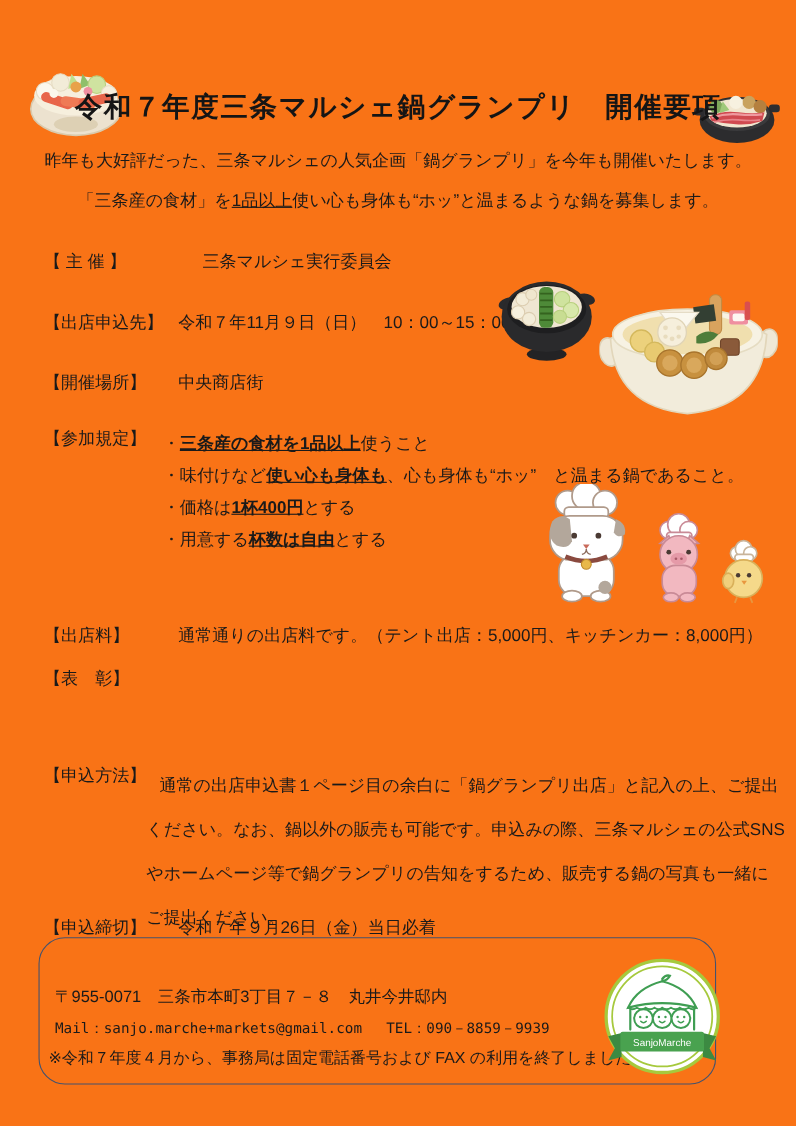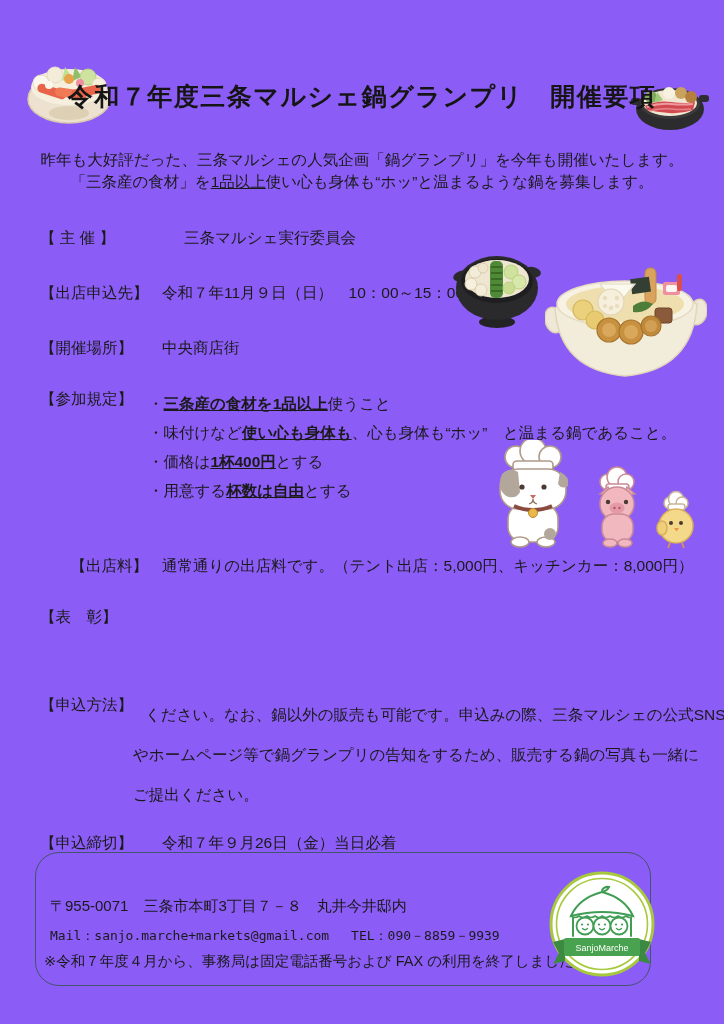--- a/index.html
+++ b/index.html
@@ -1,17 +1,17 @@
 <!DOCTYPE html>
 <html><head>
 <meta charset="utf-8">
 <style>
   html,body { margin:0; padding:0; background:#fff; }
   .page {
-    position:relative; width:724px; height:1024px; background:#8b5cf6;
+    position:relative; width:724px; height:1024px; background:#f97316;
     font-family:"Liberation Sans","DejaVu Sans",sans-serif; color:#1c1c1c;
     overflow:hidden;
   }
   .abs { position:absolute; }
   .title {
     left:0; top:80px; width:100%; text-align:center;
     font-size:25px; font-weight:700; letter-spacing:1.5px; color:#151515;
   }
   .intro { left:0; width:100%; text-align:center; font-size:15.5px; color:#1a1a1a; }
   .sec { left:40px; font-size:15.5px; white-space:nowrap; color:#1a1a1a; }
@@ -73,21 +73,21 @@
       <circle cx="60" cy="19" r="6" fill="#b5803f"></circle>
       <circle cx="38" cy="15" r="6" fill="#f7f1e0"></circle>
       <path d="M14 28 q12 -6 26 -4 q14 2 24 0 l-2 8 q-12 4 -24 3 q-12 -1 -22 -3 z" fill="#d04a50"></path>
       <path d="M16 29 q12 -4 24 -3 q12 1 22 0" stroke="#ef9aa0" stroke-width="2" fill="none"></path>
       <path d="M18 33 q12 -3 22 -2 q12 1 20 0" stroke="#e8838a" stroke-width="1.5" fill="none"></path>
     </svg>
   </div>
 
   <div class="abs title">令和７年度三条マルシェ鍋グランプリ　開催要項</div>
 
-  <div class="abs intro" style="top:150px;">昨年も大好評だった、三条マルシェの人気企画「鍋グランプリ」を今年も開催いたします。</div>
+  <div class="abs intro" style="top:136px;">昨年も大好評だった、三条マルシェの人気企画「鍋グランプリ」を今年も開催いたします。</div>
   <div class="abs intro" style="top:172px;"><span>「三条産の食材」を</span><span class="u">1品以上</span><span>使い心も身体も“ホッ”と温まるような鍋を募集します。</span></div>
 
   <div class="abs sec" style="top:228px;">
     <span class="label">【 主 催 】</span><span class="content off28">三条マルシェ実行委員会</span>
   </div>
 
   <div class="abs sec" style="top:283px;">
     <span class="label">【出店申込先】</span><span class="content off14">令和７年11月９日（日）　10：00～15：00</span>
   </div>
 
@@ -97,30 +97,31 @@
 
   <div class="abs sec" style="top:389px;">
     <span class="label">【参加規定】</span><div class="bullets">
       <div><span>・</span><span class="em">三条産の食材を1品以上</span><span>使うこと</span></div>
       <div><span>・味付けなど</span><span class="em">使い心も身体も</span><span>、心も身体も“ホッ”　と温まる鍋であること。</span></div>
       <div><span>・価格は</span><span class="em">1杯400円</span><span>とする</span></div>
       <div><span>・用意する</span><span class="em">杯数は自由</span><span>とする</span></div>
     </div>
   </div>
 
-  <div class="abs sec" style="top:556px;text-align:right;">
+  <div class="abs sec" style="top:568px;">
     <span class="label">【出店料】</span><span class="content off14">通常通りの出店料です。（テント出店：5,000円、キッチンカー：8,000円）</span>
   </div>
 
   <div class="abs sec" style="top:607px;">
     <span class="label">【表　彰】</span>
   </div>
 
   <div class="abs sec" style="top:695px;">
     <span class="label label-narrow">【申込方法】</span><div class="lines-wide">
+      <div>通常の出店申込書１ページ目の余白に「鍋グランプリ出店」と記入の上、ご提出</div>
       <div>ください。なお、鍋以外の販売も可能です。申込みの際、三条マルシェの公式SNS</div>
       <div>やホームページ等で鍋グランプリの告知をするため、販売する鍋の写真も一緒に</div>
       <div>ご提出ください。</div>
     </div>
   </div>
 
   <div class="abs sec" style="top:833px;">
     <span class="label">【申込締切】</span><span class="content off14">令和７年９月26日（金）当日必着</span>
   </div>
 

